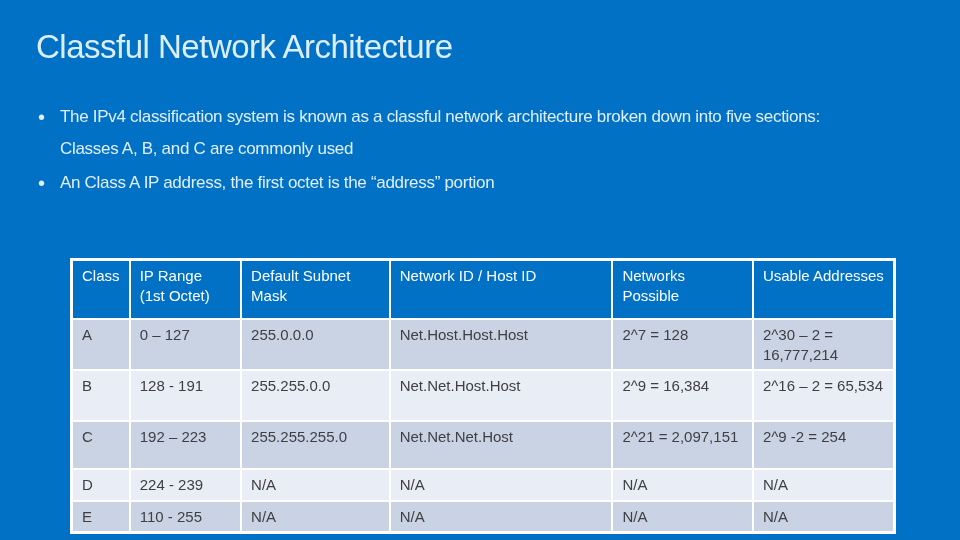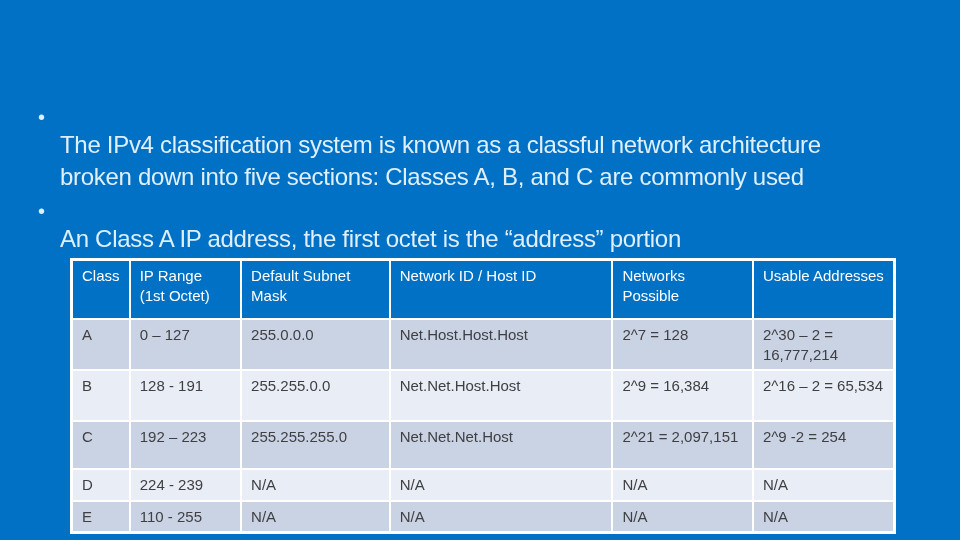--- a/index.html
+++ b/index.html
@@ -34,24 +34,23 @@
     margin-bottom: 2px;
   }
   .bullet-dot {
     flex: 0 0 22px;
     font-size: 20px;
     line-height: 32px;
     padding-left: 2px;
   }
   .bullet-text {
     width: 820px;
-    font-size: 24px;
+    font-size: 17px;
     line-height: 32px;
     letter-spacing: -0.3px;
-    margin-top: 28px;
   }
   .net-table {
     position: absolute;
     left: 70px;
     top: 258px;
     width: 826px;
     border-collapse: collapse;
     table-layout: fixed;
     border: 3px solid var(--border, #FFFFFF);
   }
@@ -80,20 +79,21 @@
   .net-table tbody tr:nth-child(2) { height: 51px; }
   .net-table tbody tr:nth-child(3) { height: 48px; }
   .net-table tbody tr:nth-child(4) { height: 31px; }
   .net-table tbody tr:nth-child(5) { height: 29px; }
 </style>
 </head>
 <body>
 
 <div class="slide">
 
+  <div class="title">Classful Network Architecture</div>
 
   <div class="bullets">
     <div class="bullet">
       <span class="bullet-dot">•</span>
       <span class="bullet-text">The IPv4 classification system is known as a classful network architecture broken down into five sections: Classes A, B, and C are commonly used</span>
     </div>
     <div class="bullet">
       <span class="bullet-dot">•</span>
       <span class="bullet-text">An Class A IP address, the first octet is the “address” portion</span>
     </div>

